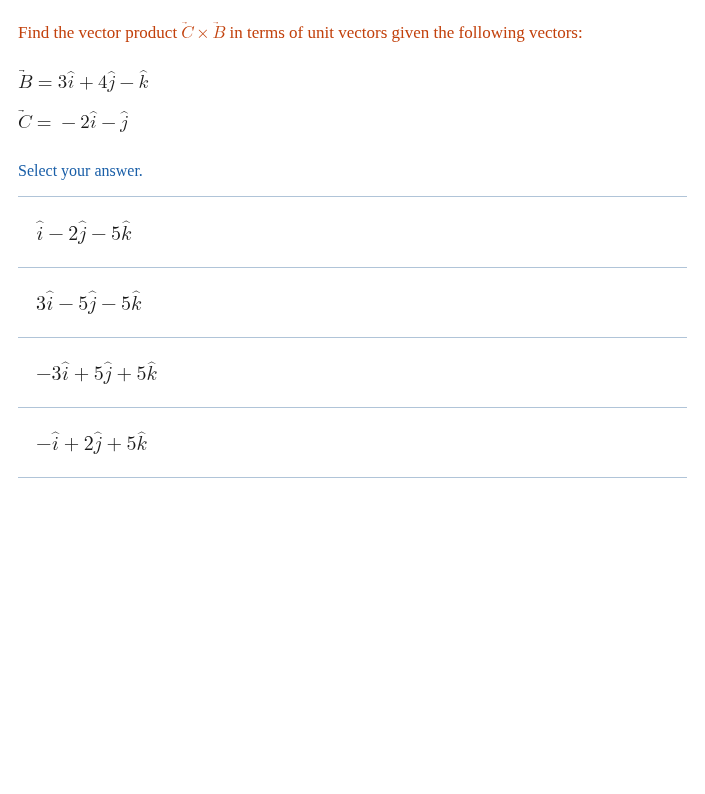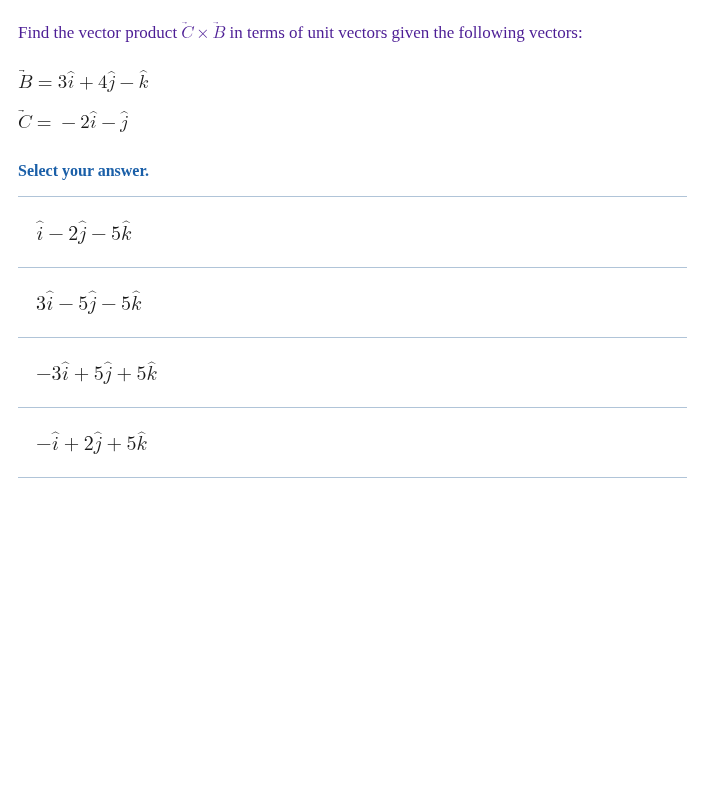--- a/index.html
+++ b/index.html
@@ -14,37 +14,37 @@
       width: 705px;
       min-height: 794px;
       padding: 20px 18px;
       color: #1a1a1a;
     }
 
     .question-text {
       font-size: 17px;
       line-height: 1.55;
       margin-bottom: 18px;
-      color: #4c1d95;
+      color: #c2410c;
     }
 
     .vectors-section {
       margin-bottom: 22px;
       font-size: 18px;
       line-height: 2.0;
     }
 
     .vector-line {
       display: block;
       margin-bottom: 4px;
     }
 
     .select-label {
       font-size: 16px;
-      font-weight: bold;
+      font-weight: normal;
       color: #1a5fa8;
       margin-bottom: 16px;
       display: block;
     }
 
     .answer-options {
       border-top: 1.5px solid #b0c4d8;
     }
 
     .answer-option {

